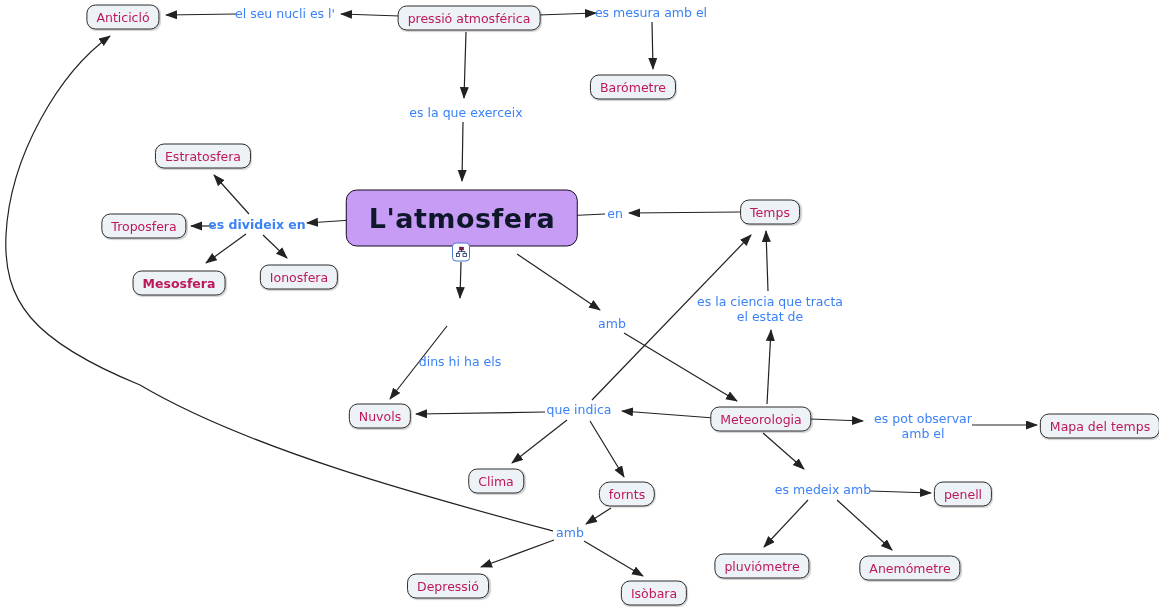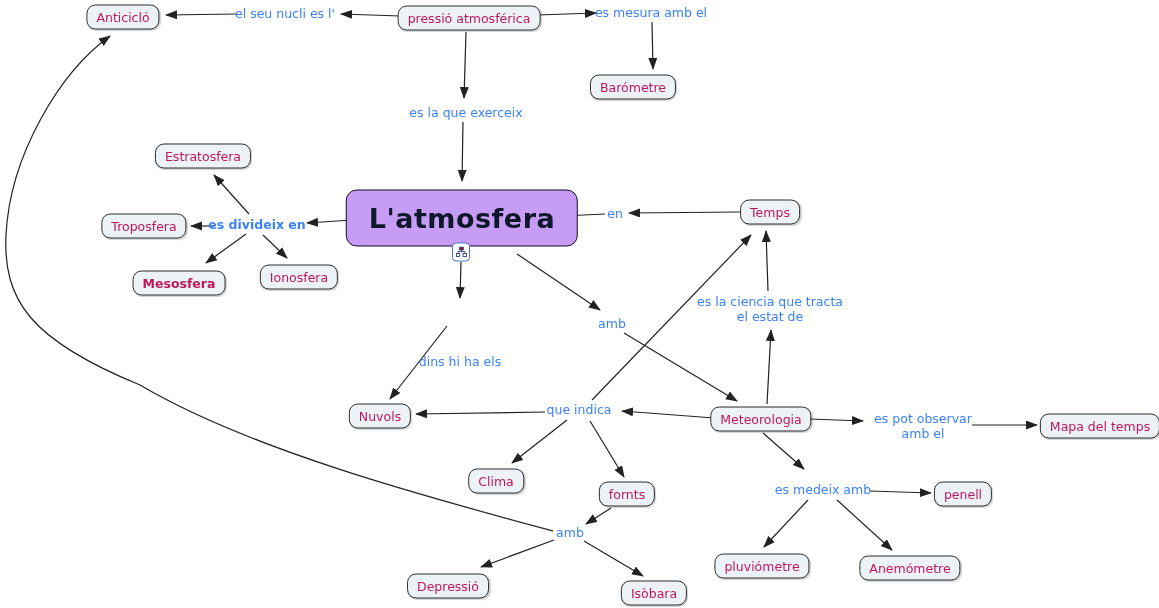--- a/index.html
+++ b/index.html
@@ -131,19 +131,19 @@
     <div class="node" style="left: 203px; top: 156px;">Estratosfera</div>
     <div class="node" style="left: 144px; top: 226px;">Troposfera</div>
     <div class="node" style="left: 179px; top: 283px; font-weight: bold;">Mesosfera</div>
     <div class="node" style="left: 299px; top: 277px;">Ionosfera</div>
     <div class="node main" style="left: 462px; top: 218px;">L'atmosfera</div>
     <div class="node" style="left: 770px; top: 212px;">Temps</div>
     <div class="node" style="left: 380px; top: 416px;">Nuvols</div>
     <div class="node" style="left: 761px; top: 419px;">Meteorologia</div>
     <div class="node" style="left: 1100px; top: 426px;">Mapa del temps</div>
     <div class="node" style="left: 496px; top: 481px;">Clima</div>
-    <div class="node" style="left: 627px; top: 494px;">fornts</div>
+    <div class="node" style="left: 627px; top: 494px; border-radius: 11px;">fornts</div>
     <div class="node" style="left: 963px; top: 494px;">penell</div>
     <div class="node" style="left: 762px; top: 566px;">pluviómetre</div>
     <div class="node" style="left: 910px; top: 568px;">Anemómetre</div>
     <div class="node" style="left: 448px; top: 586px;">Depressió</div>
     <div class="node" style="left: 654px; top: 593px;">Isòbara</div>
   </div>
 
 </body></html>

